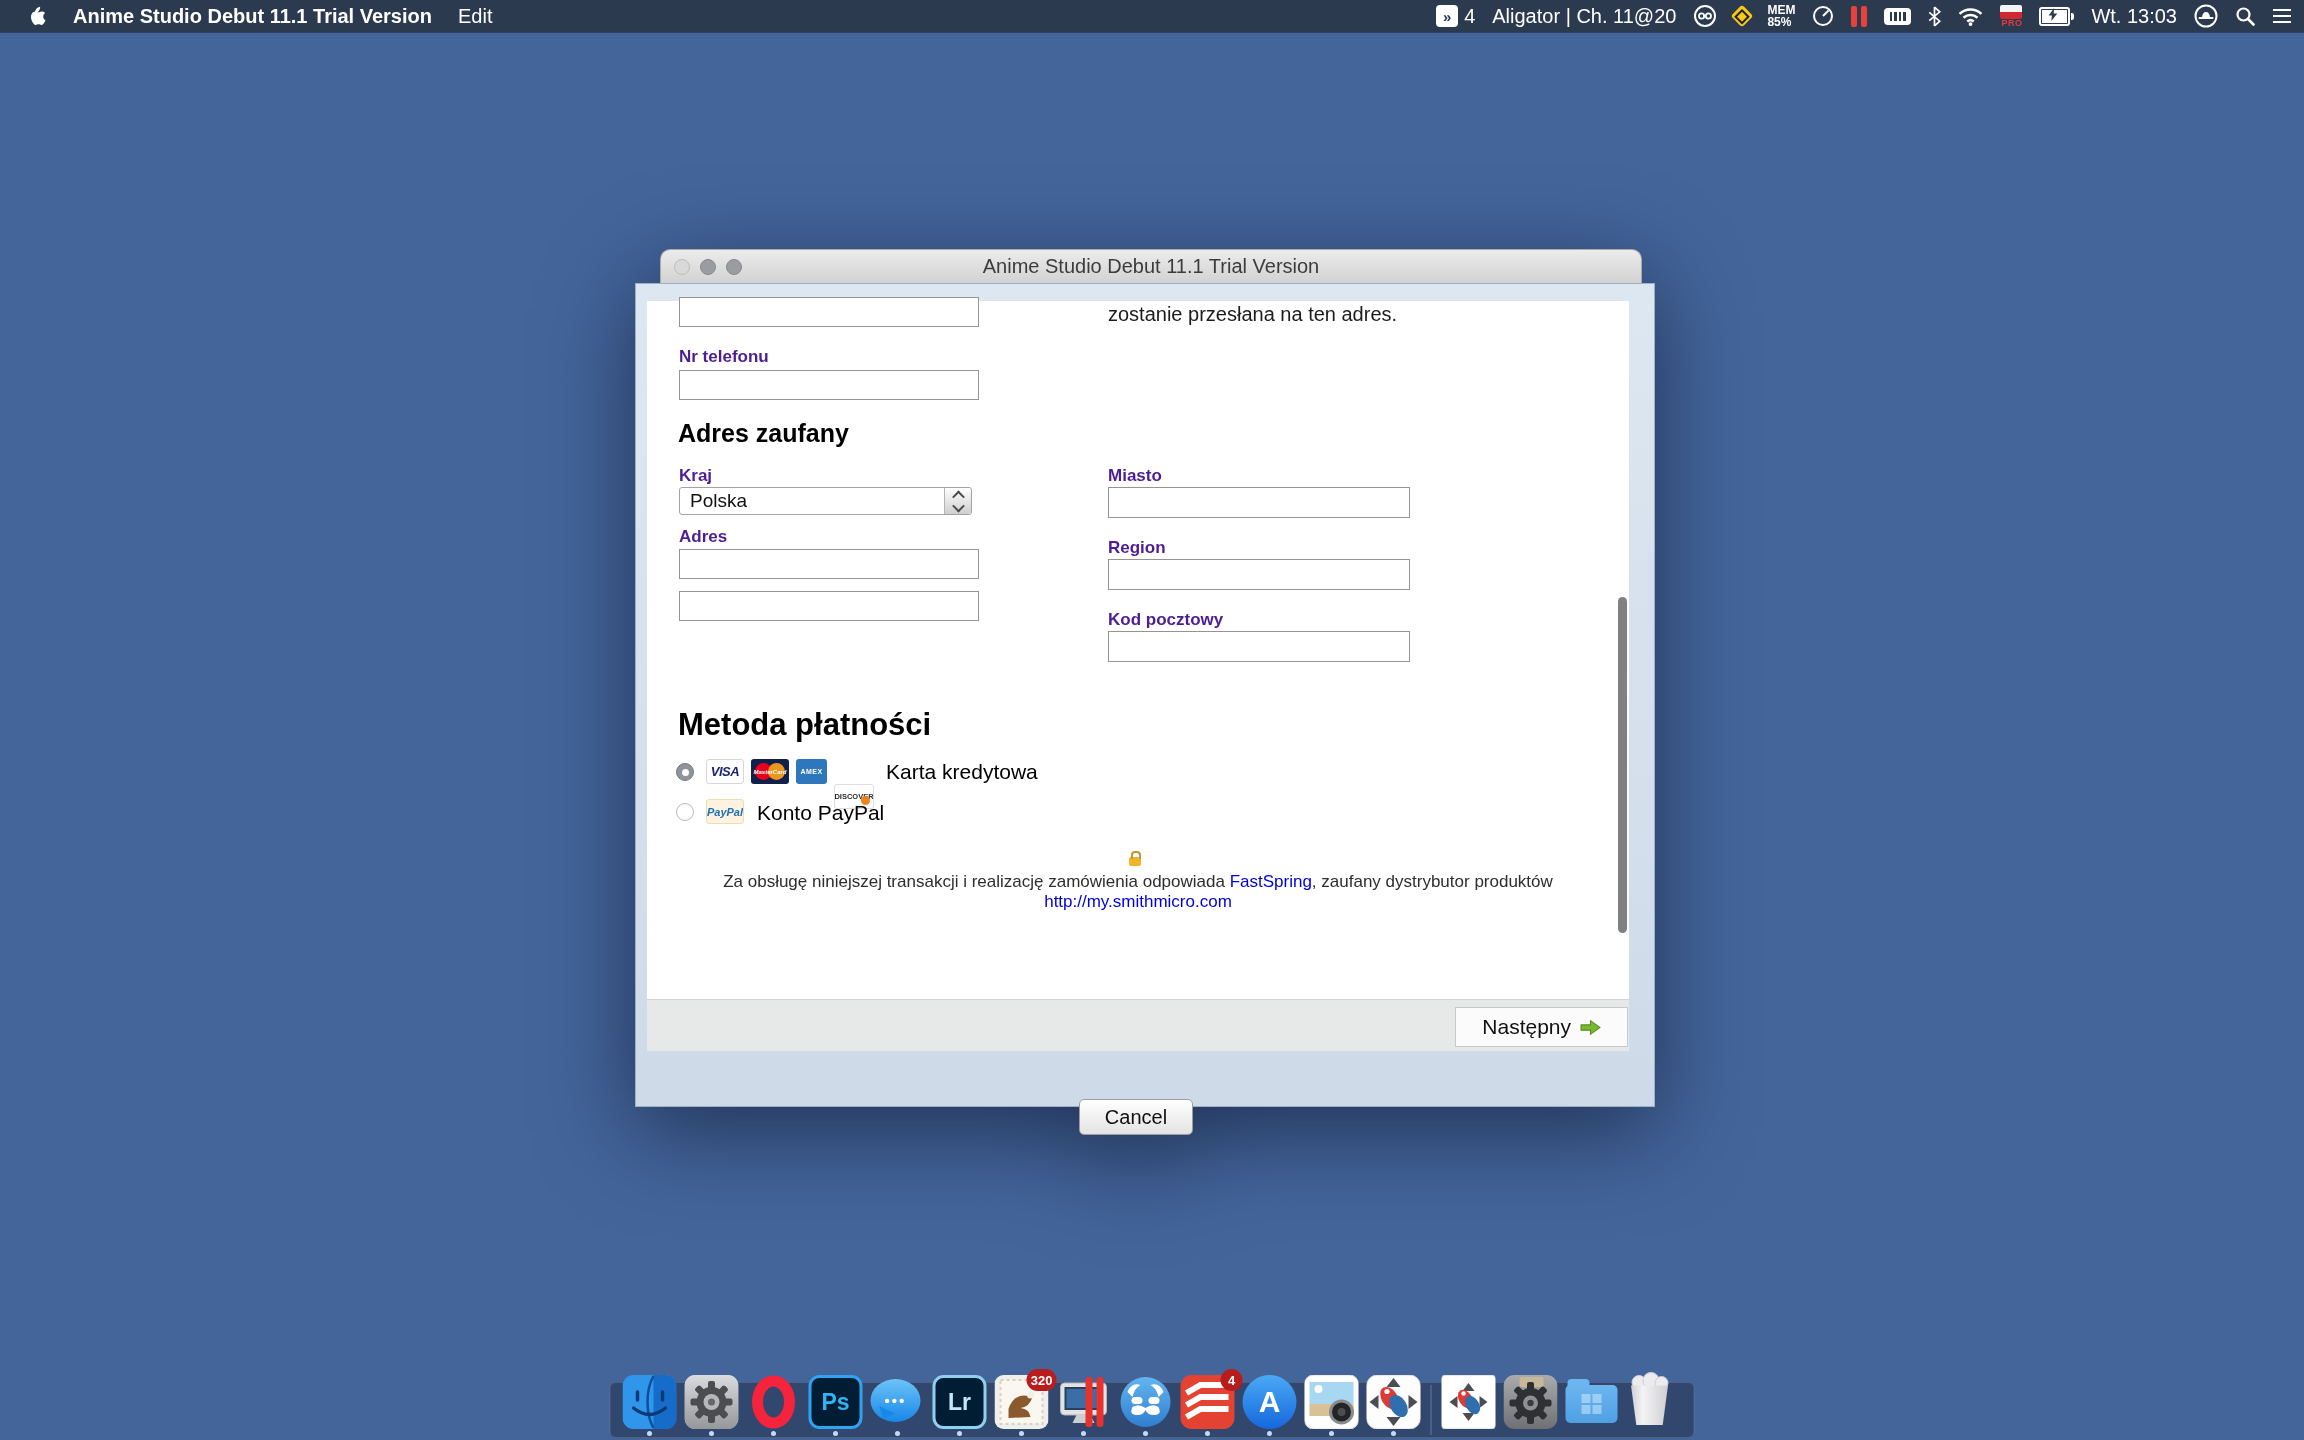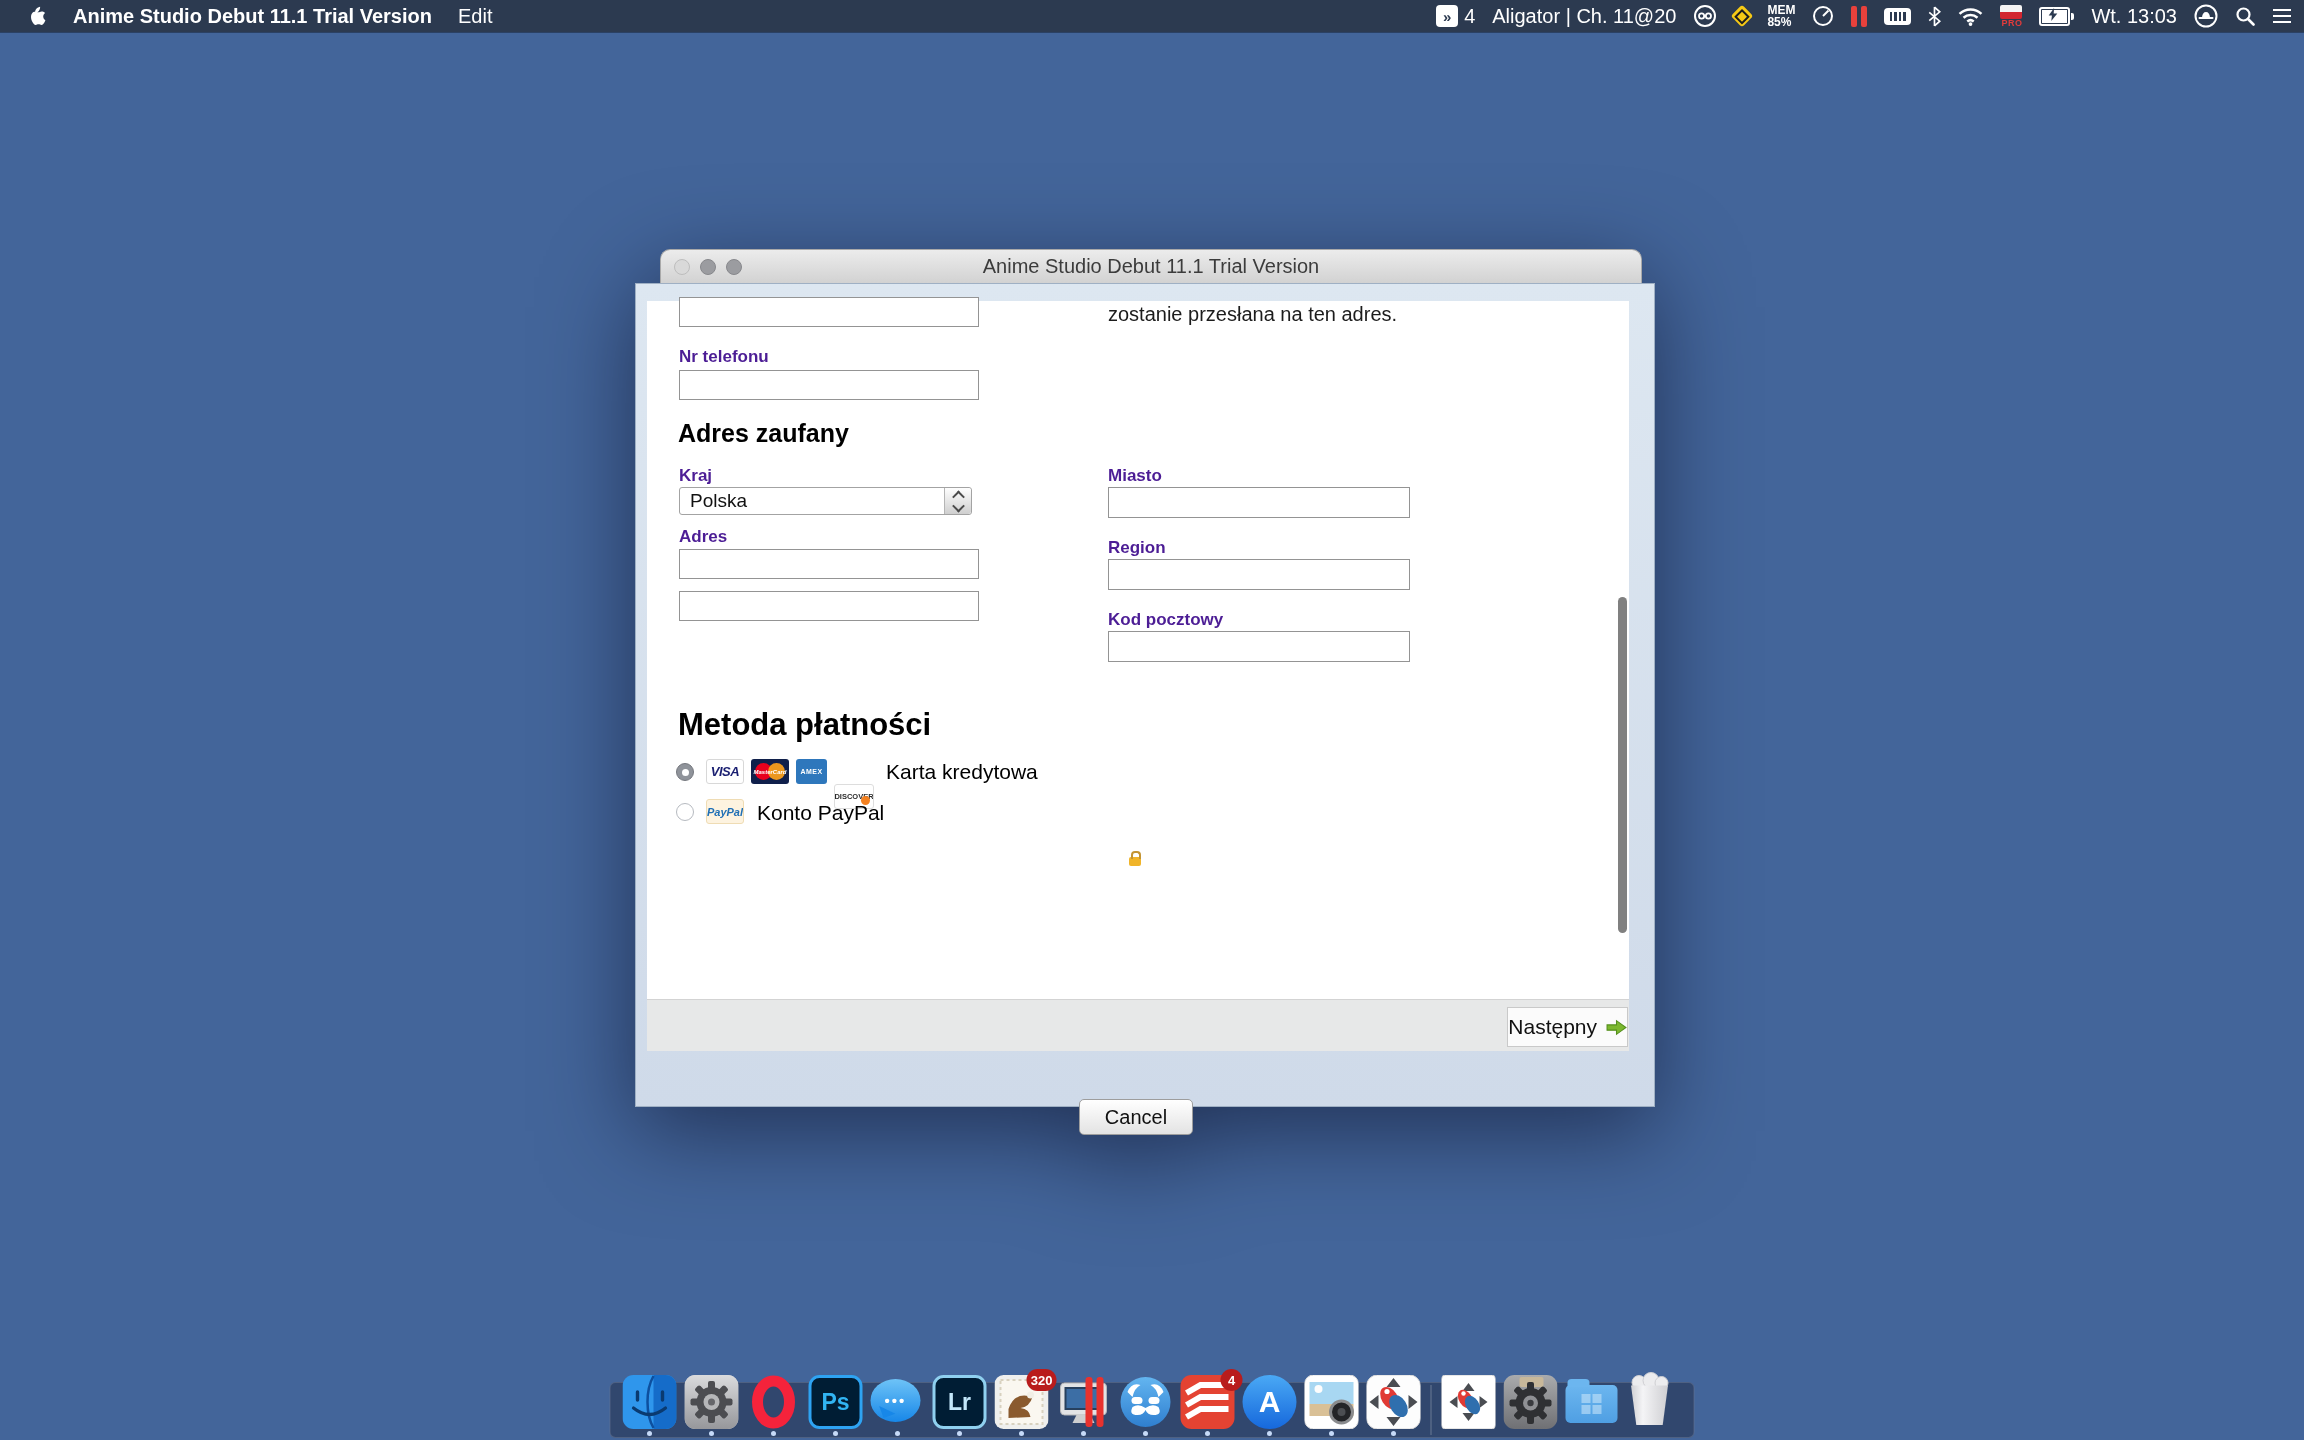--- a/index.html
+++ b/index.html
@@ -95,21 +95,21 @@
   .note{position:absolute;width:100%;text-align:center;font-size:17px;color:#2e2e2e}
   .note a{color:#0000dd;text-decoration:none}
   .lockicon{display:inline-block;width:12px;height:9px;background:#f0b429;border-radius:2px;
             position:relative;margin-right:6px}
   .lockicon:before{content:"";position:absolute;top:-6px;left:2px;width:6px;height:6px;
             border:2px solid #c39434;border-bottom:none;border-radius:4px 4px 0 0}
 
   .footerband{position:absolute;left:0;right:0;bottom:0;height:52px;background:#e7e8e8;
               border-top:1px solid #d3d3d3;box-sizing:border-box}
   .nextbtn{position:absolute;right:1px;top:7px;height:38px;background:#fbfbfb;border:1px solid #c9c9c9;
-           display:flex;align-items:center;gap:9px;padding:0 0;font-size:21px;color:#111;cursor:default}
+           display:flex;align-items:center;gap:9px;padding:0 26px;font-size:21px;color:#111;cursor:default}
   .scrollthumb{position:absolute;right:2px;top:296px;width:9px;height:336px;background:#808080;border-radius:5px}
 
   .cancelbtn{position:absolute;left:calc(50% - 66px);top:815px;width:112px;height:34px;
              background:linear-gradient(#ffffff,#e3e3e3);border:1px solid #9d9d9d;border-radius:5px;
              font-size:20px;color:#111;display:flex;align-items:center;justify-content:center}
 
   
   .dock{position:absolute;bottom:2px;left:50%;transform:translateX(-50%);height:54px;
         background:rgba(38,52,82,.6);border:1px solid rgba(255,255,255,.14);border-radius:6px;
         display:flex;align-items:flex-end;padding:0 8px;z-index:40}
@@ -314,20 +314,23 @@
 
       <span class="radio un" style="left:29px;top:502px"></span>
       <span class="card pp" style="left:59px;top:498px">
           <span>PayPal</span>
         </span>
       <span class="paylabel" style="left:110px;top:500px">Konto PayPal</span>
 
       <div class="note" style="top:550px">
         <span class="lockicon"></span>
       </div>
+      <div class="note" style="top:571px">
+        <span>Za obsługę niniejszej transakcji i realizację zamówienia odpowiada </span><a href="#">FastSpring</a><span>, zaufany dystrybutor produktów </span><a href="#">http://my.smithmicro.com</a>
+      </div>
 
       <div class="footerband">
         <div class="nextbtn">
           <span>Następny</span>
           <svg width="21" height="17" viewBox="0 0 20 16">
               <path d="M1 5.5 h9 V1.5 l9 6.5 -9 6.5 v-4 H1z" fill="#7cb82f" stroke="#548f1d" stroke-width="1"></path>
             </svg>
         </div>
       </div>
 

